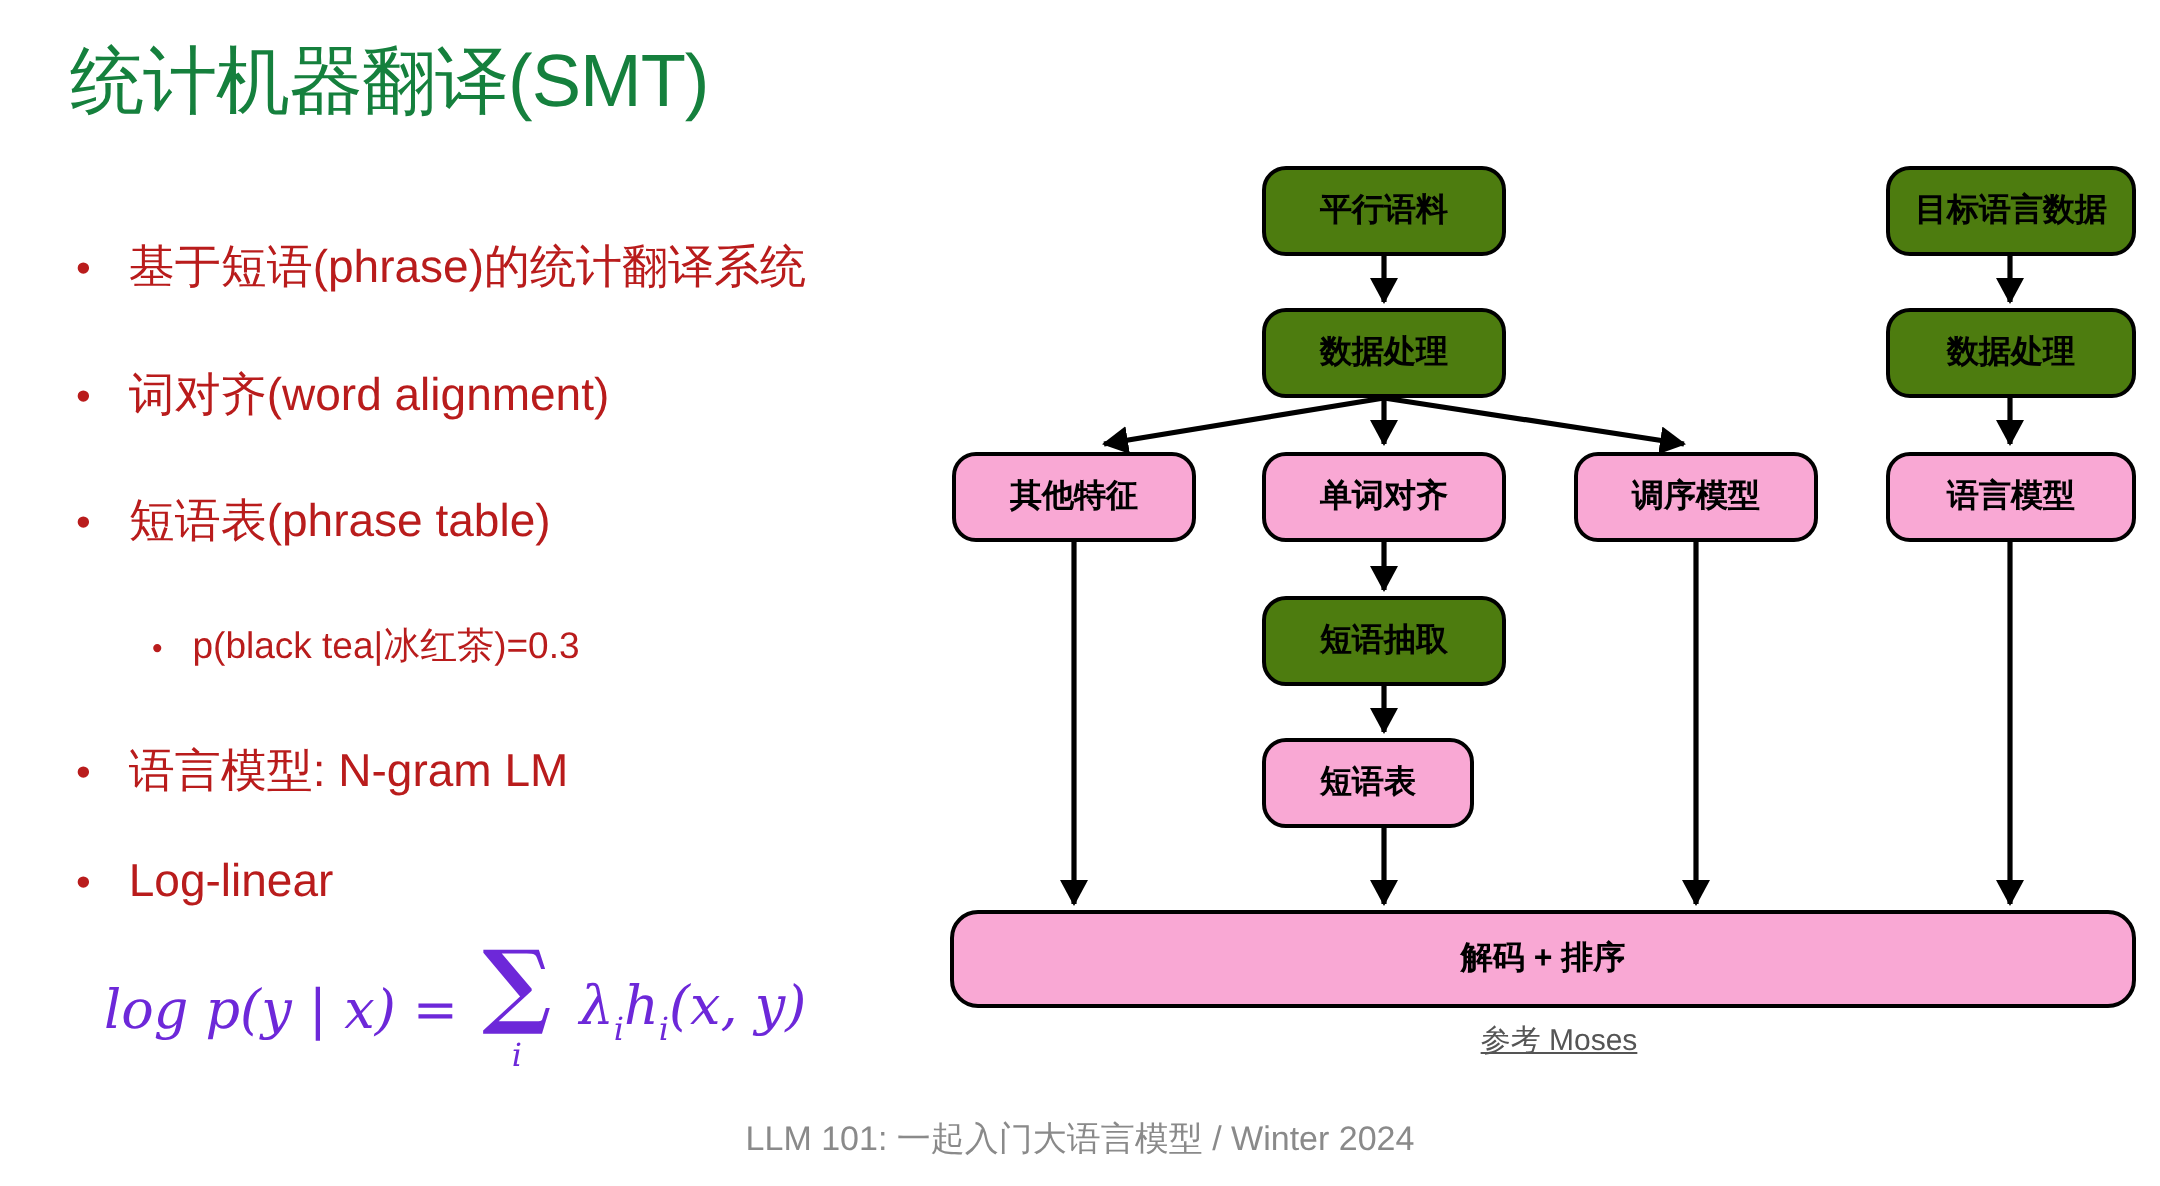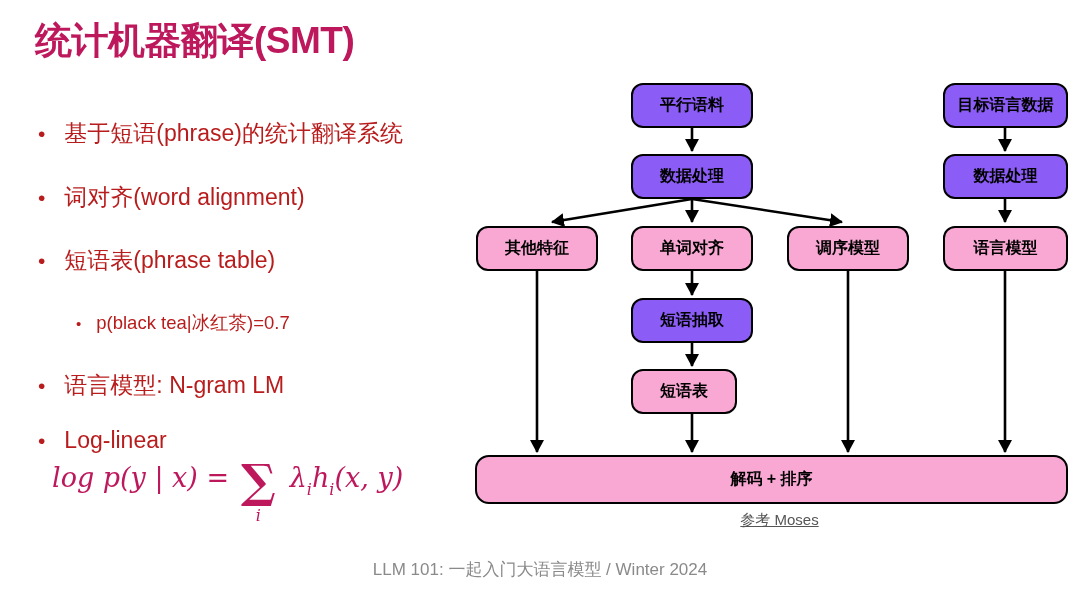--- a/index.html
+++ b/index.html
@@ -8,51 +8,51 @@
     background:#ffffff;
     font-family:"Liberation Sans","DejaVu Sans",sans-serif;
     color:#000;
     position:relative;
     overflow:hidden;
   }
   #stage { position:relative; width:1080px; height:593px; background:#fff; }
 
   .title {
     position:absolute; left:35px; top:16px;
-    font-size:37px; font-weight:700; letter-spacing:-0.5px; color:#be185d;
+    font-size:37px; font-weight:400; letter-spacing:-0.5px; color:#15803d;
     white-space:nowrap;
   }
 
   .li {
     position:absolute; left:38px;
     font-size:23px; color:#b91c1c; white-space:nowrap;
     display:flex; align-items:baseline;
   }
   .li::before { content:"•"; font-size:21px; margin-right:19px; flex:none; }
   .li-sub {
     left:76px; font-size:18.5px;
   }
   .li-sub::before { font-size:15px; margin-right:15px; }
 
   .formula {
     position:absolute; left:52px; top:462px; height:86px;
-    display:flex; align-items:flex-start;
+    display:flex; align-items:center;
     font-family:"DejaVu Serif","Liberation Serif",serif;
-    font-style:italic; font-size:27px; color:#be185d; white-space:nowrap;
+    font-style:italic; font-size:27px; color:#6d28d9; white-space:nowrap;
   }
   .f-lhs { margin-right:12px; }
   .f-sigma-wrap { display:inline-flex; flex-direction:column; align-items:center; margin-right:14px; }
   .f-sigma { font-style:normal; font-size:46px; line-height:0.85; font-weight:600; }
   .f-sigma-sub { font-size:16px; margin-top:5px; font-style:italic; }
   .f-rhs { display:inline; }
   .formula sub { font-size:16px; font-style:italic; position:relative; top:2px; }
 
   .node {
     position:absolute;
-    border:2.6px solid #000; border-radius:12px; background:#8b5cf6;
+    border:2.6px solid #000; border-radius:12px; background:#4d7c0f;
     display:flex; align-items:center; justify-content:center;
     font-size:16px; font-weight:700; color:#000; white-space:nowrap;
   }
   .node.gray { background:#f9a8d4; }
 
   #arrows { position:absolute; left:0; top:0; width:1080px; height:593px; pointer-events:none; }
   #arrows line { stroke:#000; stroke-width:2.6px; }
 
   .ref-row {
     position:absolute; left:475px; top:511px; width:593px; text-align:center;
@@ -69,21 +69,21 @@
 </head>
 <body>
 
 <div id="stage">
 
   <div class="title">统计机器翻译(SMT)</div>
 
   <div class="li" style="top:118px">基于短语(phrase)的统计翻译系统</div>
   <div class="li" style="top:182px">词对齐(word alignment)</div>
   <div class="li" style="top:245px">短语表(phrase table)</div>
-  <div class="li li-sub" style="top:310px">p(black tea|冰红茶)=0.7</div>
+  <div class="li li-sub" style="top:310px">p(black tea|冰红茶)=0.3</div>
   <div class="li" style="top:370px">语言模型: N-gram LM</div>
   <div class="li" style="top:427px">Log-linear</div>
 
   <div class="formula">
     <span class="f-lhs">log p(y | x) =</span>
     <span class="f-sigma-wrap">
       <span class="f-sigma">∑</span>
       <span class="f-sigma-sub">i</span>
     </span>
     <span class="f-rhs"><span>λ</span><sub>i</sub><span>h</span><sub>i</sub><span>(x, y)</span></span>

